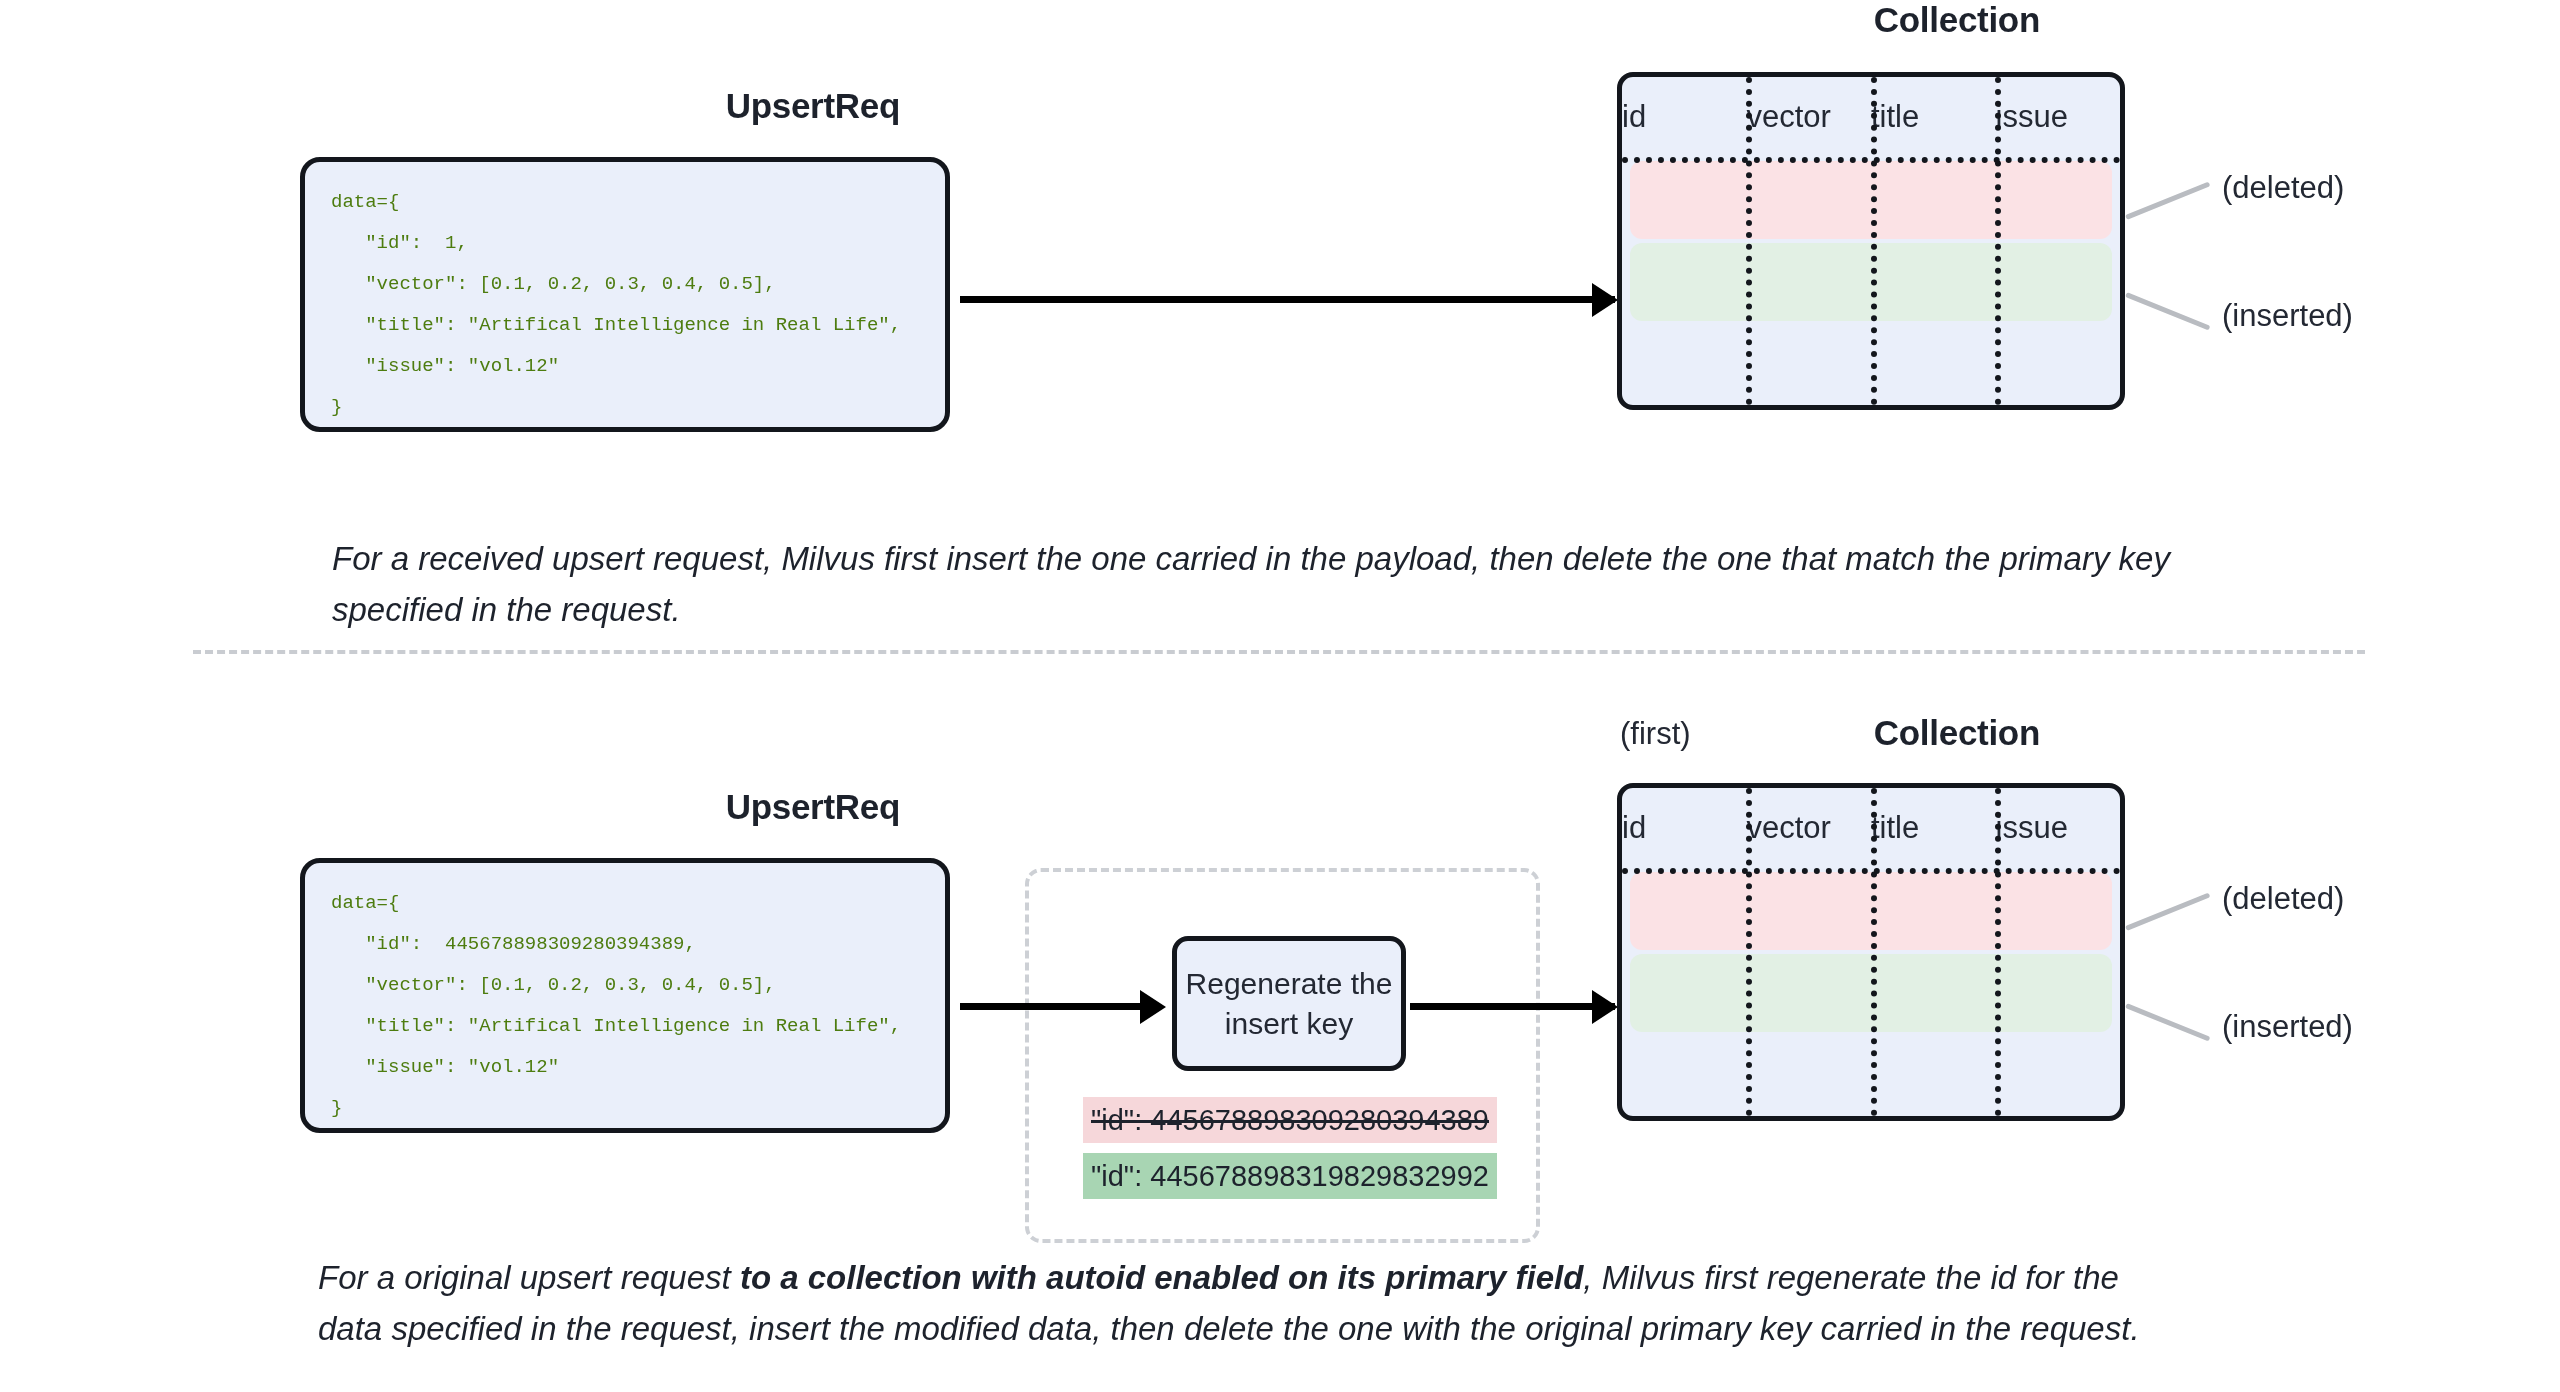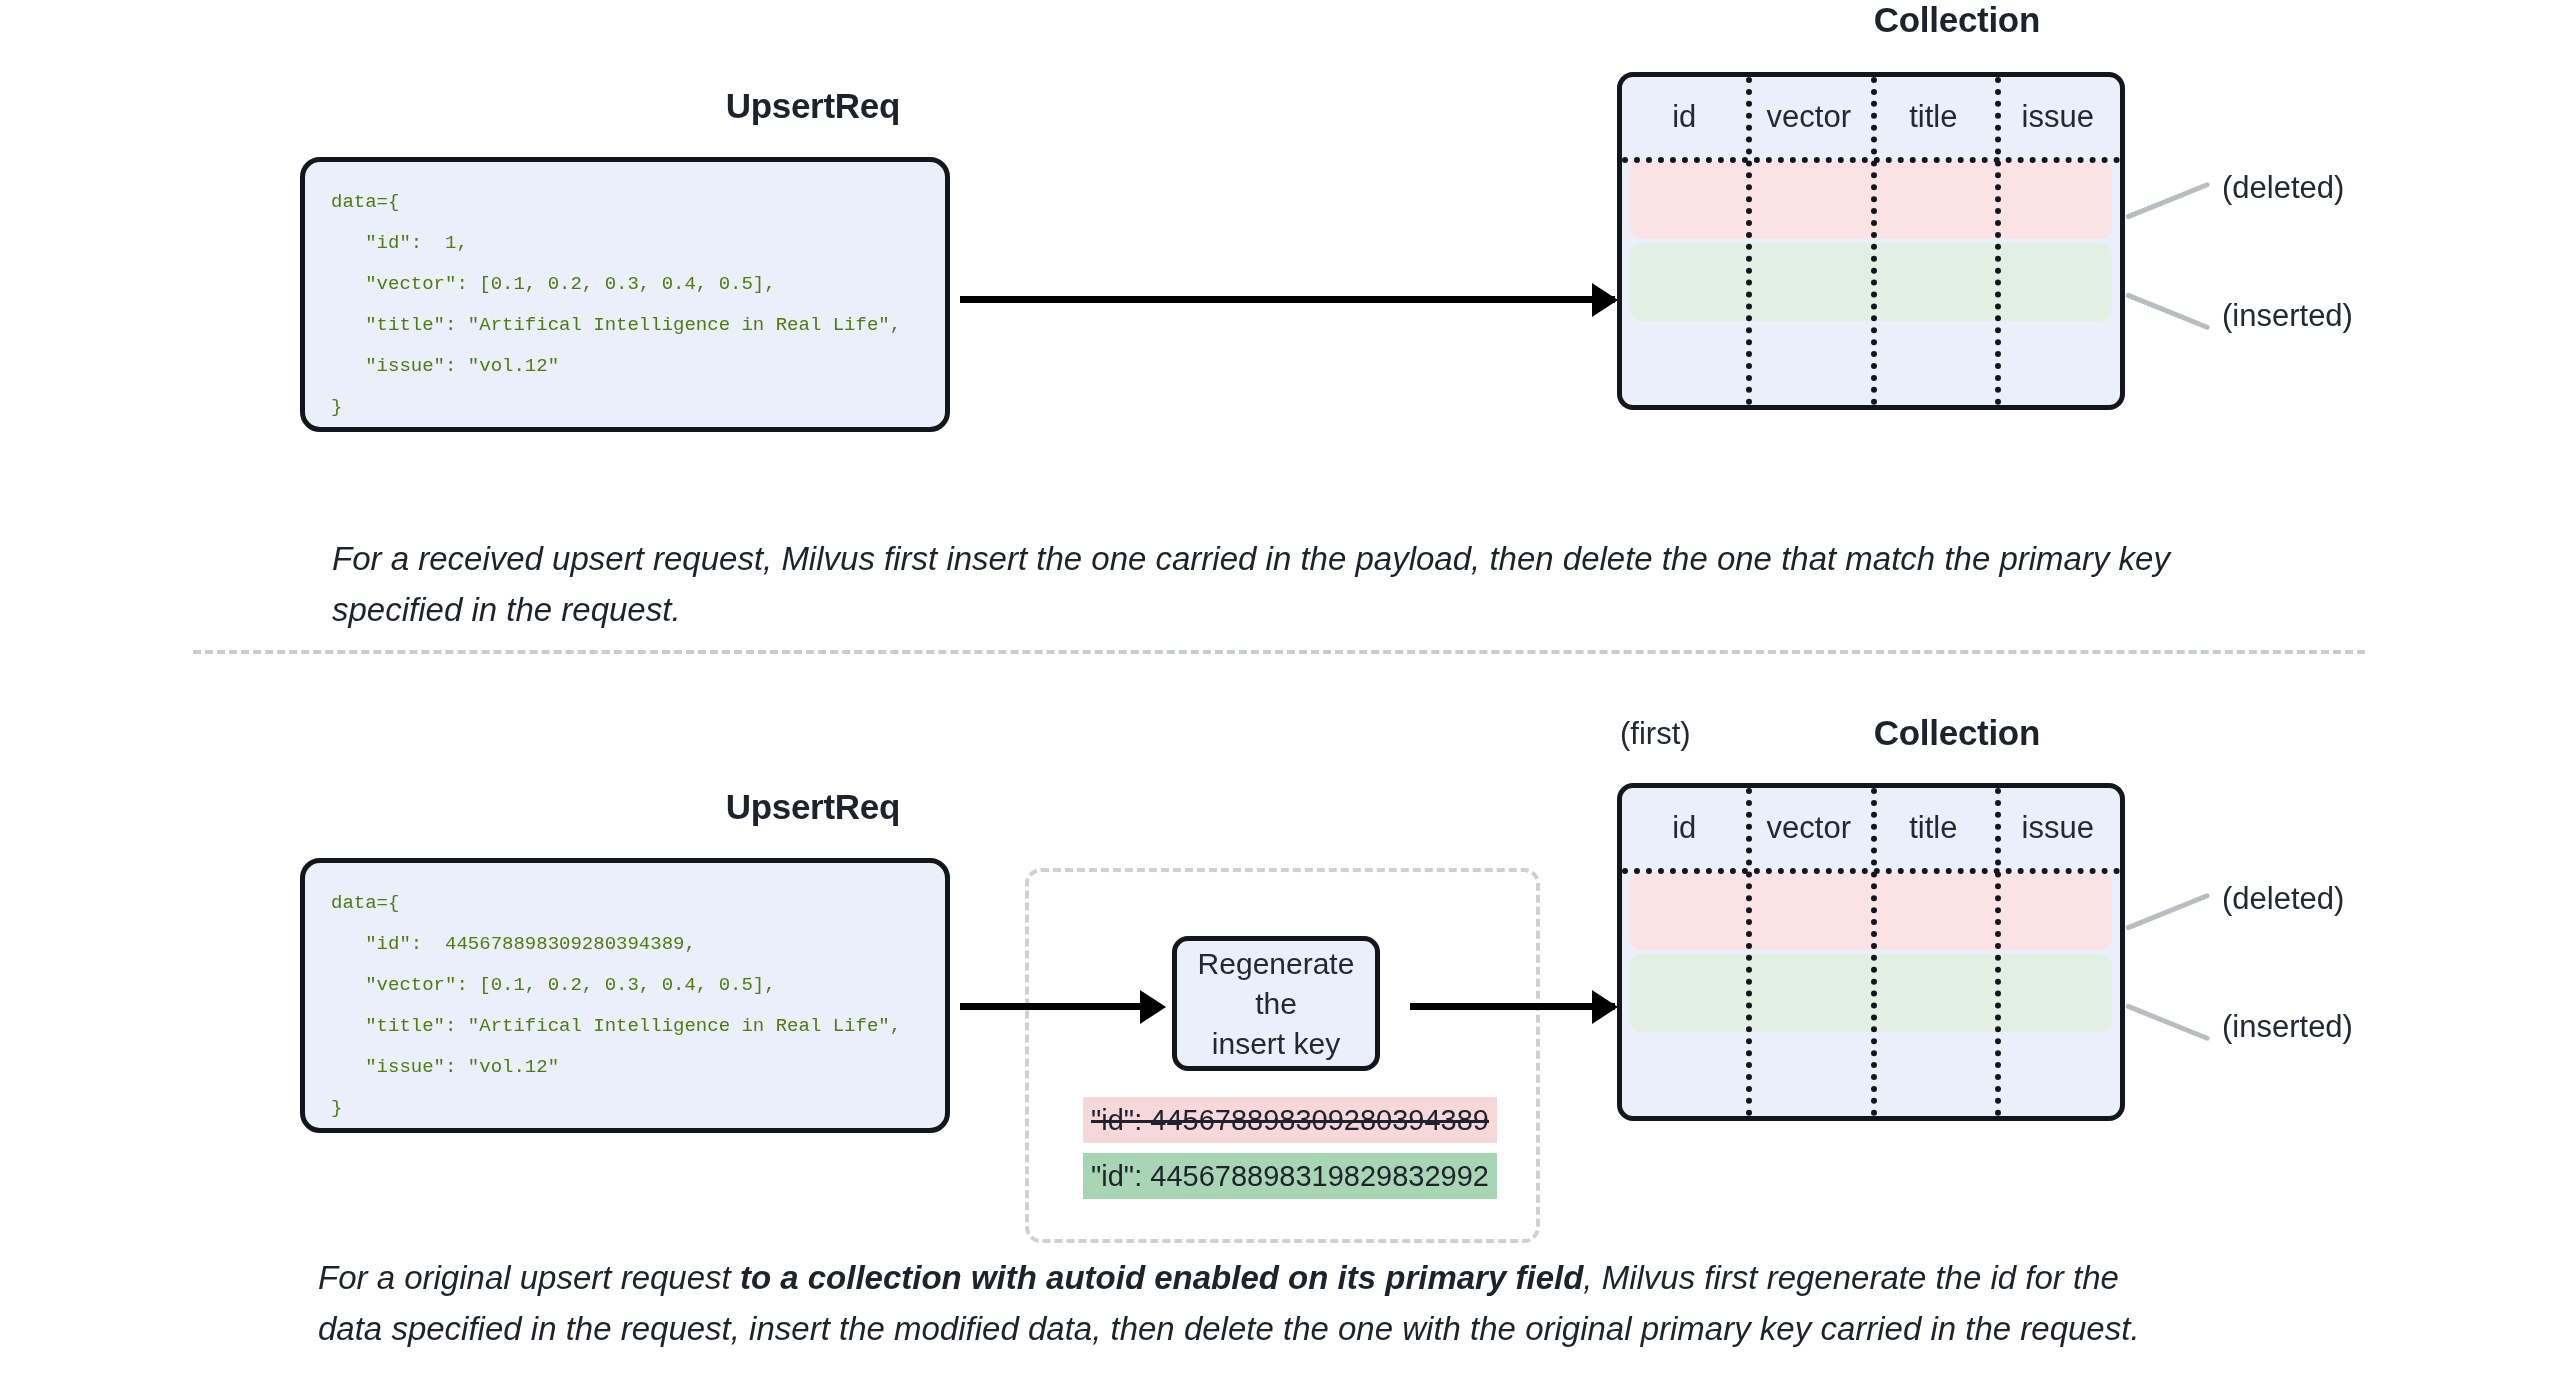--- a/index.html
+++ b/index.html
@@ -63,21 +63,20 @@
     overflow: hidden;
   }
   .table .headrow {
     position: absolute;
     left: 0; right: 0; top: 0;
     display: flex;
     align-items: center;
   }
   .table .headrow .cell {
     flex: 1 1 0;
-    text-align: center;
     font-size: 31px;
     color: #232833;
   }
   
   .hsep {
     position: absolute;
     left: 0; right: 0;
     height: 0;
     border-top: 6px dotted #13161c;
   }
@@ -246,21 +245,21 @@
     <div class="line">   "title": "Artifical Intelligence in Real Life",</div>
     <div class="line">   "issue": "vol.12"</div>
     <div class="line">}</div>
   </div>
 
   <div class="dashgroup" style="left:1025px; top:868px; width:515px; height:375px;"></div>
 
   <div class="arrow-line" style="left:960px; top:1003px; width:185px;"></div>
   <div class="arrow-head" style="left:1140px; top:990px;"></div>
 
-  <div class="procbox" style="left:1172px; top:936px; width:208px; height:135px;">
+  <div class="procbox" style="left:1172px; top:936px; width:234px; height:135px;">
     <span>
       <span>Regenerate the</span><br>
       <span>insert key</span>
     </span>
   </div>
 
   <div class="arrow-line" style="left:1410px; top:1003px; width:205px;"></div>
   <div class="arrow-head" style="left:1592px; top:990px;"></div>
 
   <div class="chip old" style="left:1083px; top:1097px;">"id": 445678898309280394389</div>

